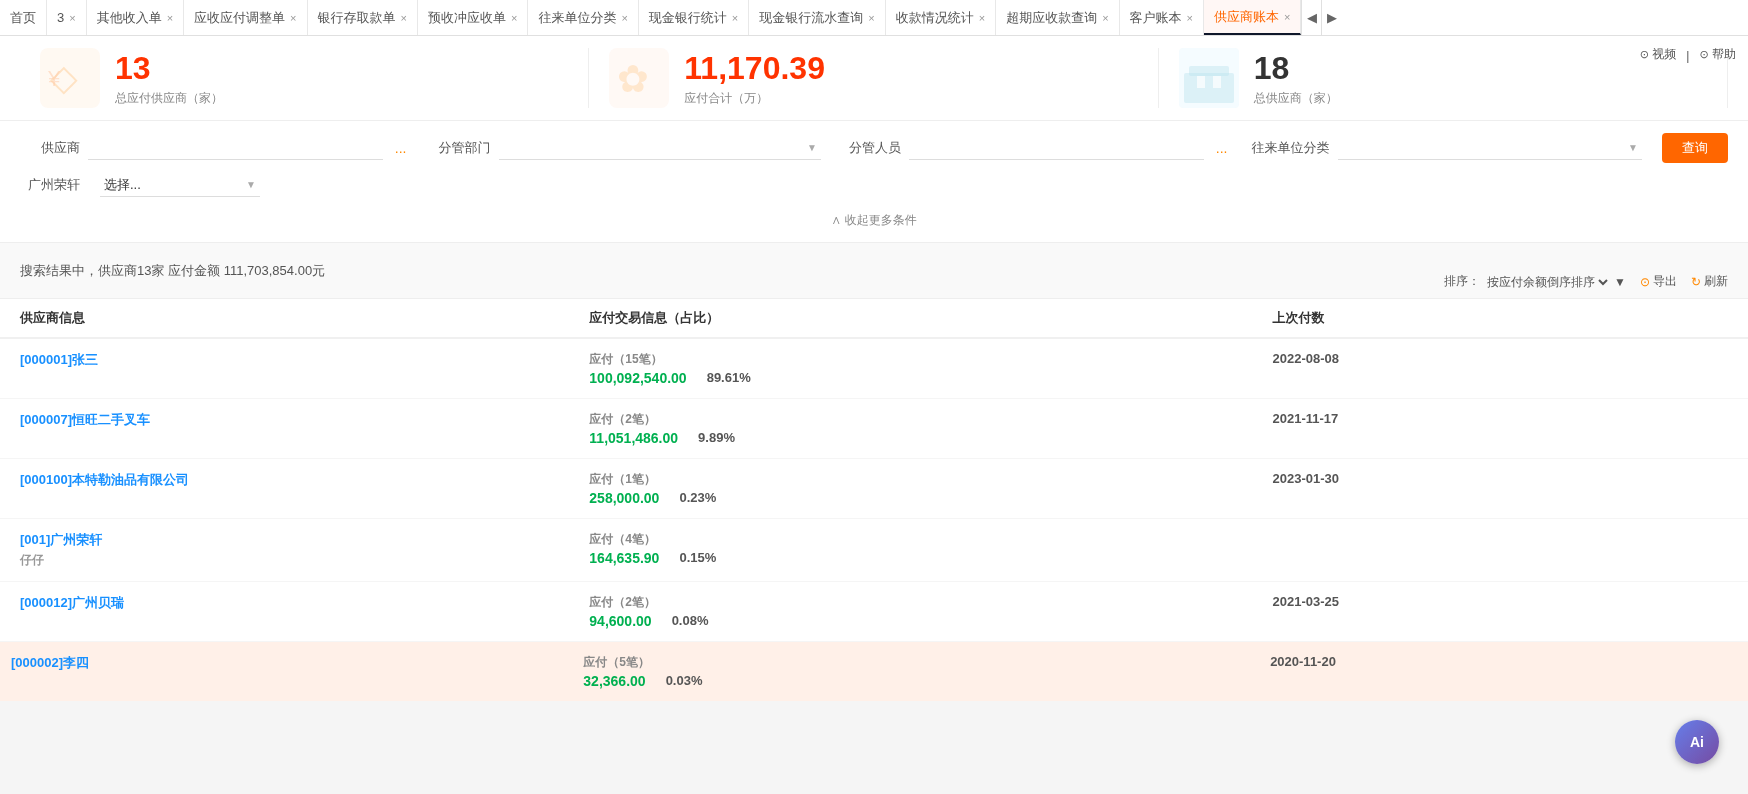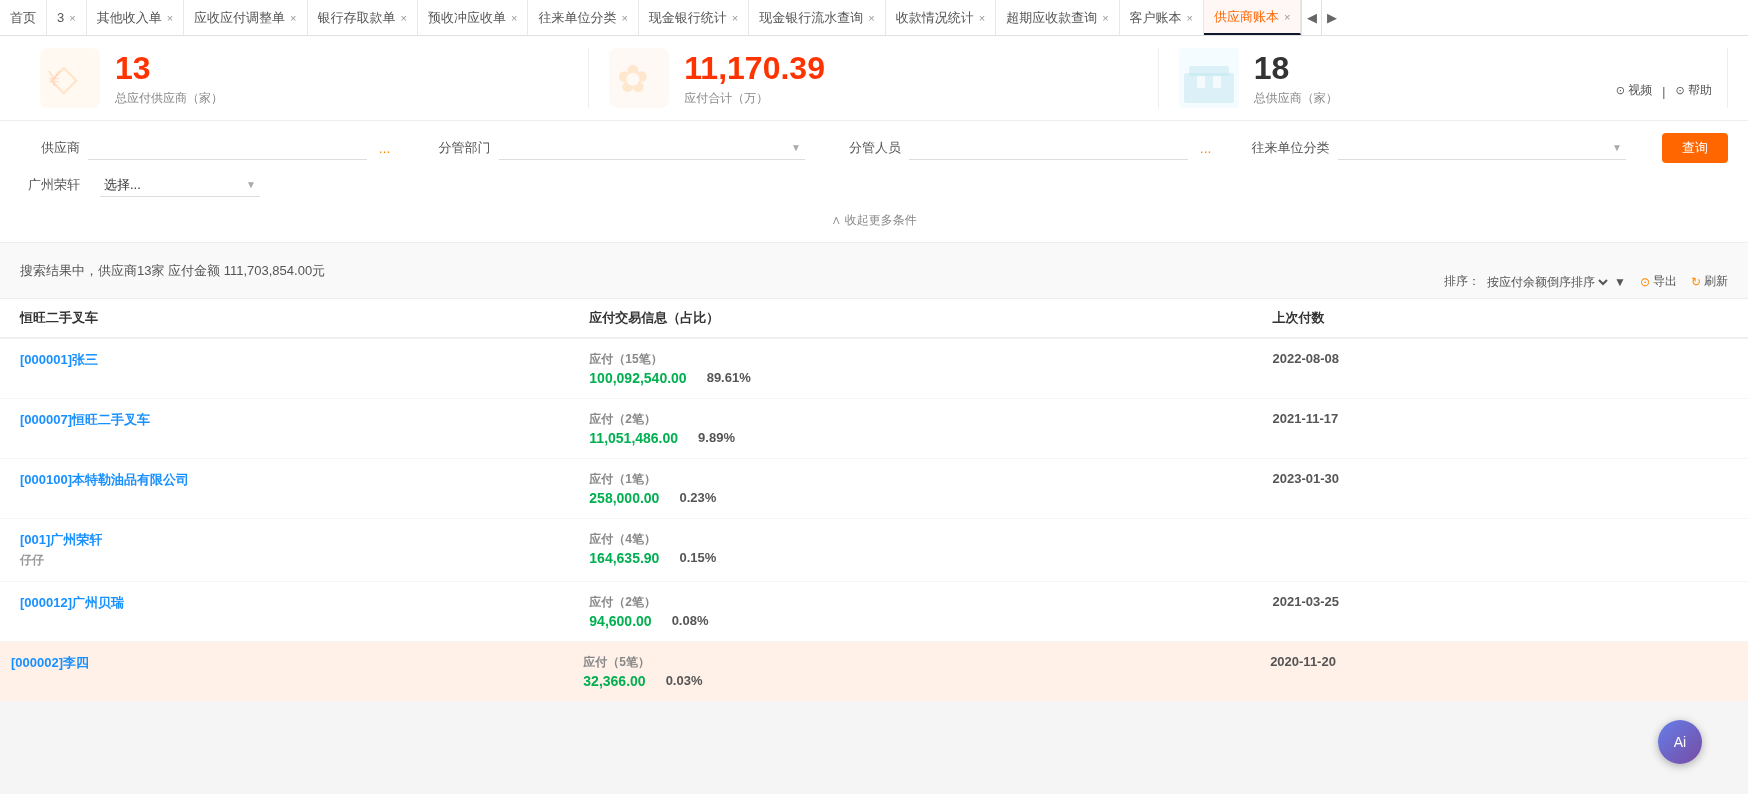--- a/index.html
+++ b/index.html
@@ -71,40 +71,39 @@
       margin-right: 15px;
       flex-shrink: 0;
       opacity: 0.35;
     }
     .card-data { flex: 1; }
     .card-number { font-size: 32px; font-weight: bold; color: #ff3300; line-height: 1.2; }
     .card-label { font-size: 12px; color: #888; margin-top: 2px; }
     .summary-top-right {
       position: absolute;
       top: 10px;
-      right: 36px;
+      right: 12px;
       display: flex;
       align-items: flex-end;
       font-size: 12px;
       color: #555;
       gap: 10px;
-      margin-top: 36px;
     }
     .summary-top-right span { cursor: pointer; color: #555; }
 
     
     .search-area {
       background: #fff;
       padding: 12px 20px 8px;
       border-bottom: 1px solid #eee;
     }
     .search-row {
       display: flex;
       align-items: center;
-      gap: 36px;
+      gap: 20px;
       margin-bottom: 10px;
     }
     .search-field {
       display: flex;
       align-items: center;
       gap: 8px;
       flex: 1;
     }
     .search-field label {
       white-space: nowrap;
@@ -433,21 +432,21 @@
     </span>
     <span>
       <span style="color:#ff8800;">↻</span>
       <span>刷新</span>
     </span>
   </div>
 </div>
 
 <div class="data-table">
   <div class="table-header">
-    <div class="col-supplier-info">恒旺二手叉车</div>
+    <div class="col-supplier-info">供应商信息</div>
     <div class="col-payable-info">应付交易信息（占比）</div>
     <div class="col-last-pay">上次付数</div>
   </div>
 
   <div class="table-container">
 
   <div class="table-row">
       <div class="col-supplier-info">
         <a class="supplier-name">[000001]张三</a>
         
@@ -538,15 +537,15 @@
           <span class="payable-percent">0.03%</span>
         </div>
       </div>
       <div class="col-last-pay">
         <span class="last-pay-date">2020-11-20</span>
       </div>
     </div>
     </div>
 </div>
 
-<div style="position:fixed;bottom:30px;right:46px;background:linear-gradient(135deg,#667eea,#764ba2);color:#fff;border-radius:50%;width:44px;height:44px;display:flex;align-items:center;justify-content:center;font-size:14px;font-weight:normal;cursor:pointer;box-shadow:0 2px 8px rgba(0,0,0,0.3);">
+<div style="position:fixed;bottom:30px;right:29px;background:linear-gradient(135deg,#667eea,#764ba2);color:#fff;border-radius:50%;width:44px;height:44px;display:flex;align-items:center;justify-content:center;font-size:14px;font-weight:bold;cursor:pointer;box-shadow:0 2px 8px rgba(0,0,0,0.3);">
   <span>Ai</span>
 </div>
 
 </body></html>

